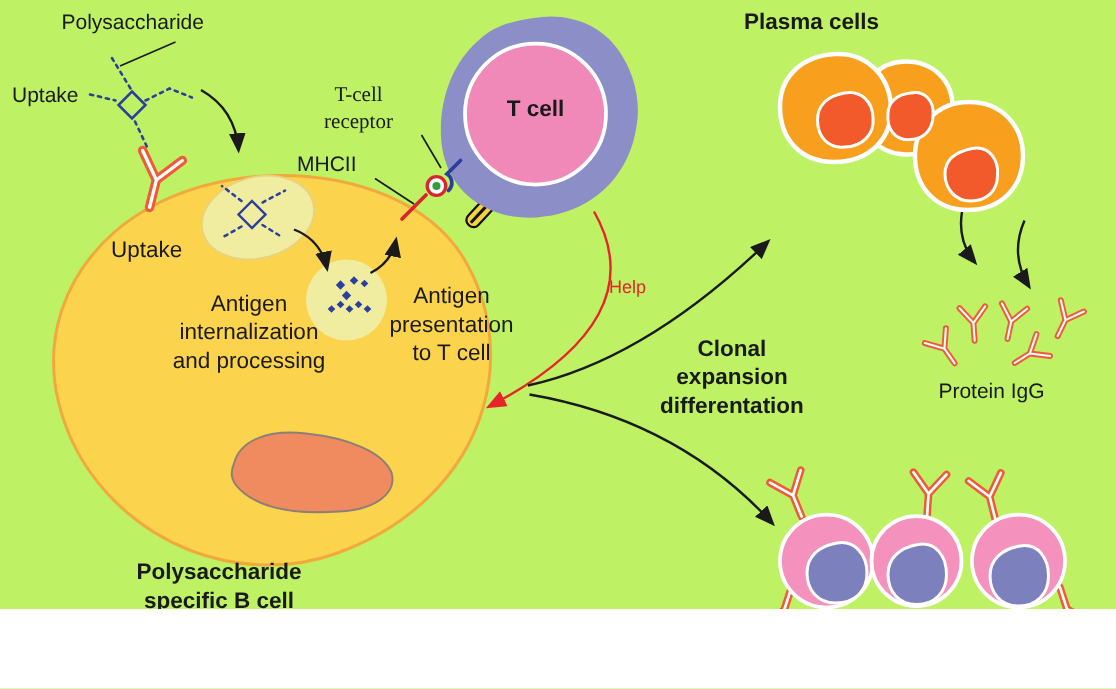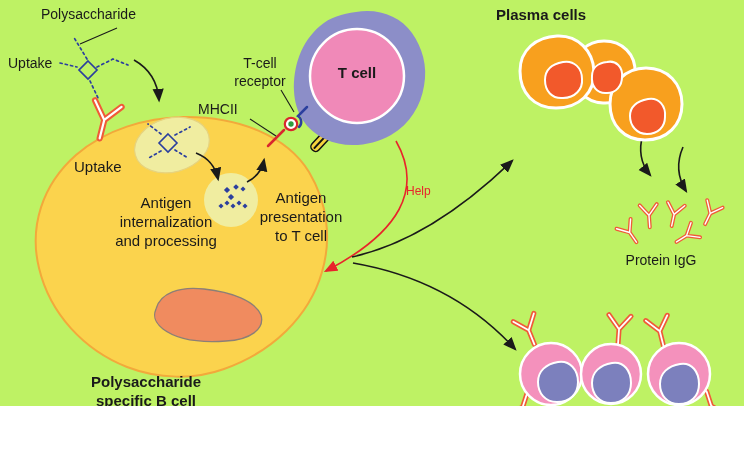--- a/index.html
+++ b/index.html
@@ -166,26 +166,29 @@
     <path fill="#7c80bd" stroke="#ffffff" stroke-width="2" d="M680,364 C692,362 699,372 699,384 C699,396 691,404 679,404 C667,404 660,395 660,384 C660,373 668,366 680,364 Z"></path>
   </g>
 </svg>
 
 <div class="lbl" style="left:41px;top:6px;">Polysaccharide</div>
 <div class="lbl" style="left:8px;top:55px;">Uptake</div>
 <div class="lbl" style="left:74px;top:158px;font-size:15px;">Uptake</div>
 <div class="lbl cx" style="left:166px;top:194px;font-size:15px;">Antigen
 internalization
 and processing</div>
-<div class="lbl cx" style="left:260px;top:55px;">T-cell
+<div class="lbl cx" style="left:239px;top:55px;font-family:Liberation Serif, serif;">T-cell
 receptor</div>
 <div class="lbl" style="left:198px;top:101px;">MHCII</div>
 <div class="lbl b cx" style="left:357px;top:64px;">T cell</div>
 <div class="lbl cx" style="left:301px;top:189px;font-size:15px;">Antigen
 presentation
 to T cell</div>
 <div class="lbl red" style="left:406px;top:184px;">Help</div>
+<div class="lbl b cx" style="left:488px;top:224px;">Clonal
+expansion
+differentation</div>
 <div class="lbl b" style="left:496px;top:6px;">Plasma cells</div>
 <div class="lbl cx" style="left:661px;top:252px;">Protein IgG</div>
 <div class="lbl b cx" style="left:146px;top:373px;">Polysaccharide
 specific B cell</div>
 
 </div>
 
 </body></html>

